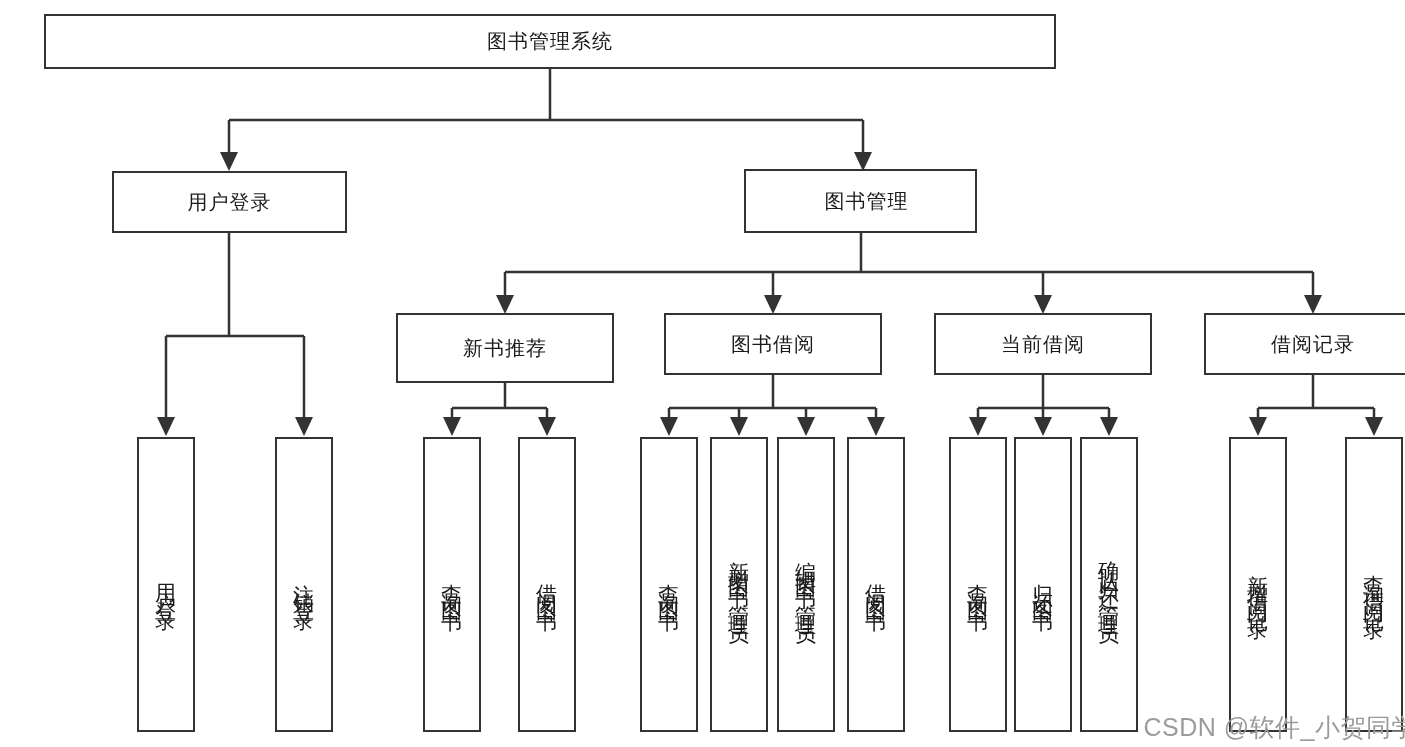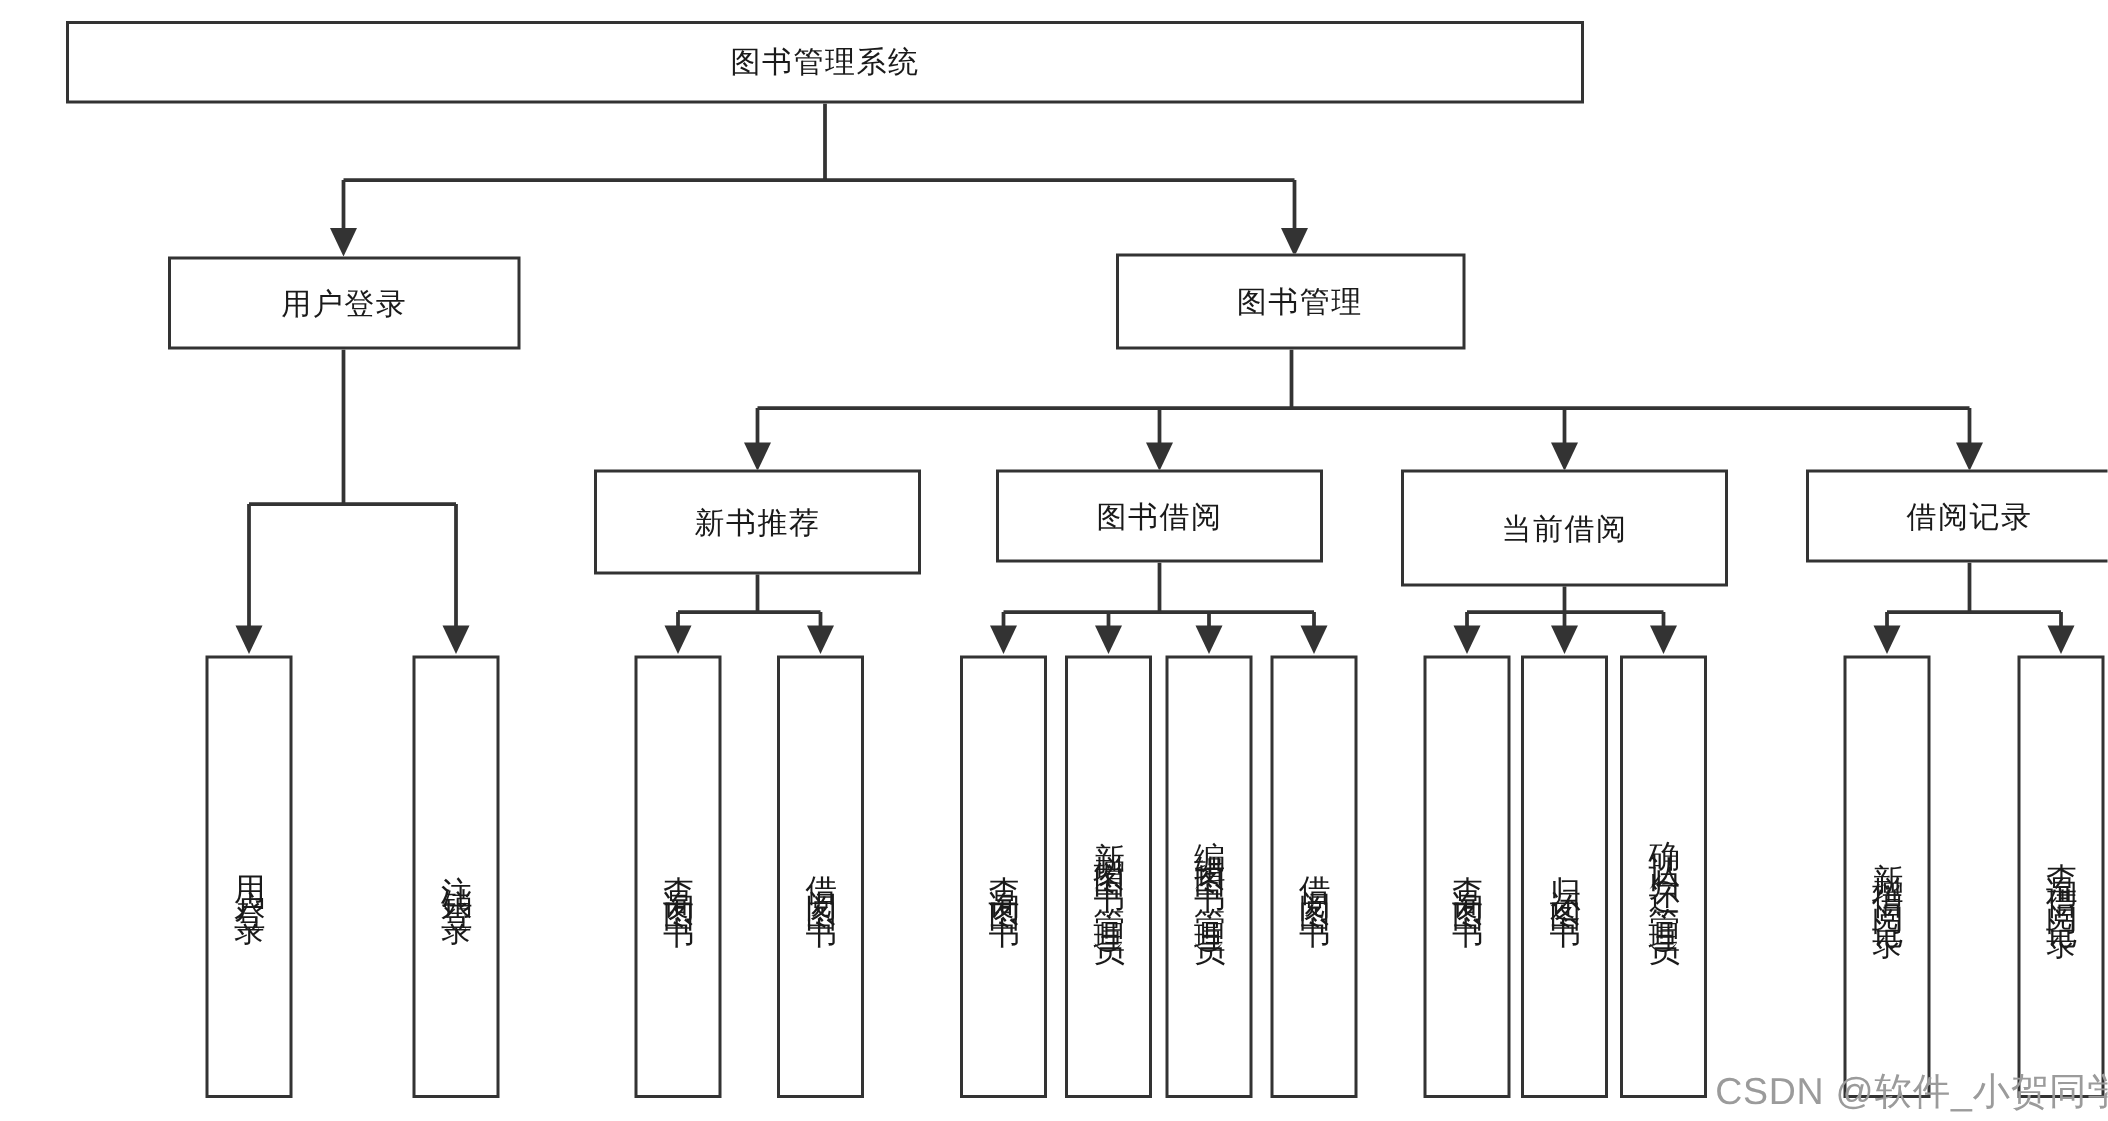--- a/index.html
+++ b/index.html
@@ -108,21 +108,21 @@
     </g>
   </svg>
 
   <div class="node" style="left:12px; top:14px; width:1012px; height:55px;">图书管理系统</div>
 
   <div class="node" style="left:80px; top:171px; width:235px; height:62px;">用户登录</div>
   <div class="node" style="left:712px; top:169px; width:233px; height:64px;padding-left:12px;">图书管理</div>
 
   <div class="node" style="left:364px; top:313px; width:218px; height:70px;">新书推荐</div>
   <div class="node" style="left:632px; top:313px; width:218px; height:62px;">图书借阅</div>
-  <div class="node" style="left:902px; top:313px; width:218px; height:78px;">当前借阅</div>
+  <div class="node" style="left:902px; top:313px; width:218px; height:62px;">当前借阅</div>
   <div class="node" style="left:1172px; top:313px; width:218px; height:62px;">借阅记录</div>
 
   <div class="node leaf" style="left:105px; top:437px; width:58px; height:295px;">用户登录</div>
   <div class="node leaf" style="left:243px; top:437px; width:58px; height:295px;">注销登录</div>
 
   <div class="node leaf" style="left:391px; top:437px; width:58px; height:295px;">查询图书</div>
   <div class="node leaf" style="left:486px; top:437px; width:58px; height:295px;">借阅图书</div>
 
   <div class="node leaf" style="left:608px; top:437px; width:58px; height:295px;">查询图书</div>
   <div class="node leaf" style="left:678px; top:437px; width:58px; height:295px;">新增图书（管理员）</div>

